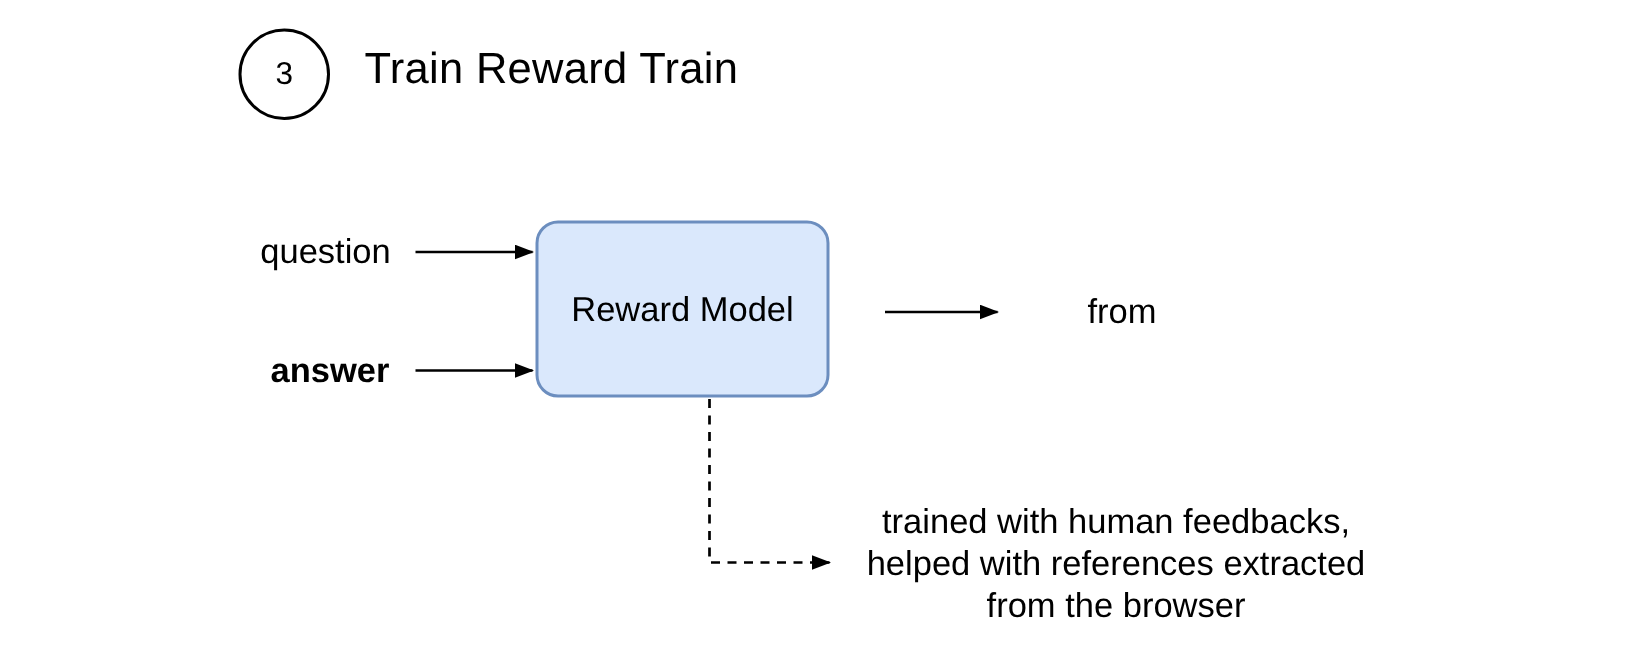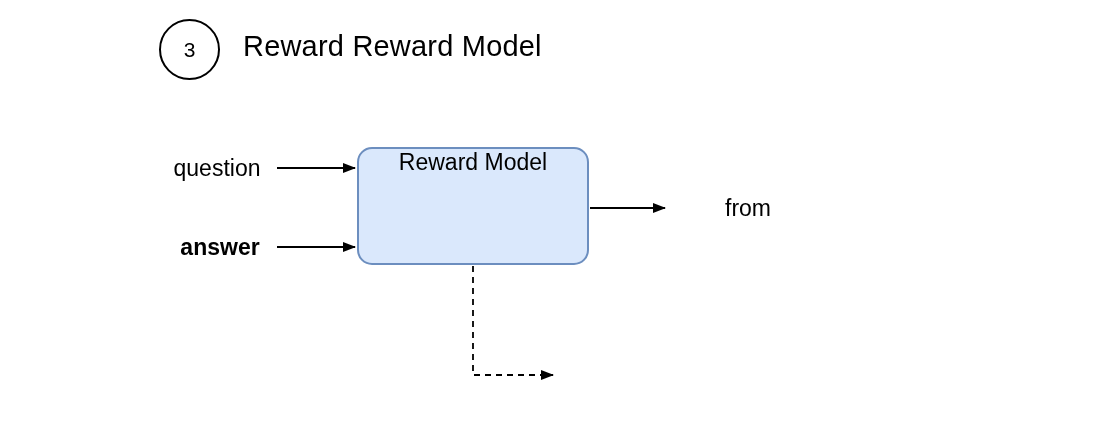--- a/index.html
+++ b/index.html
@@ -59,25 +59,25 @@
     font-size: 23px;
     white-space: nowrap;
   }
   .question-label { left: 217px; top: 168px; text-align: center; }
   .answer-label   { left: 220px; top: 247px; font-weight: bold; }
   .score-label    { left: 748px; top: 208px; }
 
   .node-box {
     position: absolute;
     left: 357px; top: 147px;
-    width: 232px; height: 118px;
+    width: 196px; height: 118px;
     background: var(--box-fill);
     border: 2px solid var(--box-border);
     border-radius: 15px;
-    display: flex; align-items: flex-start; justify-content: center;
+    display: flex; align-items: center; justify-content: center;
     font-size: 23px;
   }
 
   .annotation {
     position: absolute;
     left: 544px; top: 333px;
     width: 400px;
     text-align: center;
     font-size: 23px;
     line-height: 28px;
@@ -97,26 +97,31 @@
     <line x1="277" y1="168" x2="355" y2="168" marker-end="url(#arrow)"></line>
     <line x1="277" y1="247" x2="355" y2="247" marker-end="url(#arrow)"></line>
     <line x1="590" y1="208" x2="665" y2="208" marker-end="url(#arrow)"></line>
     <path class="connector dashed" d="M473,266 L473,375 L553,375" marker-end="url(#arrow)"></path>
   </svg>
 
   <div class="step-circle">
     <span>3</span>
   </div>
 
-  <div class="page-title">Reward Reward Model</div>
+  <div class="page-title">Train Reward Train</div>
 
   <div class="io-label question-label">question</div>
 
   <div class="io-label answer-label">answer</div>
 
   <div class="node-box">
     <span>Reward Model</span>
   </div>
 
   <div class="io-label score-label">from</div>
 
+  <div class="annotation">
+    <div>trained with human feedbacks,</div>
+    <div>helped with references extracted</div>
+    <div>from the browser</div>
+  </div>
 
 </div>
 
 </body></html>

